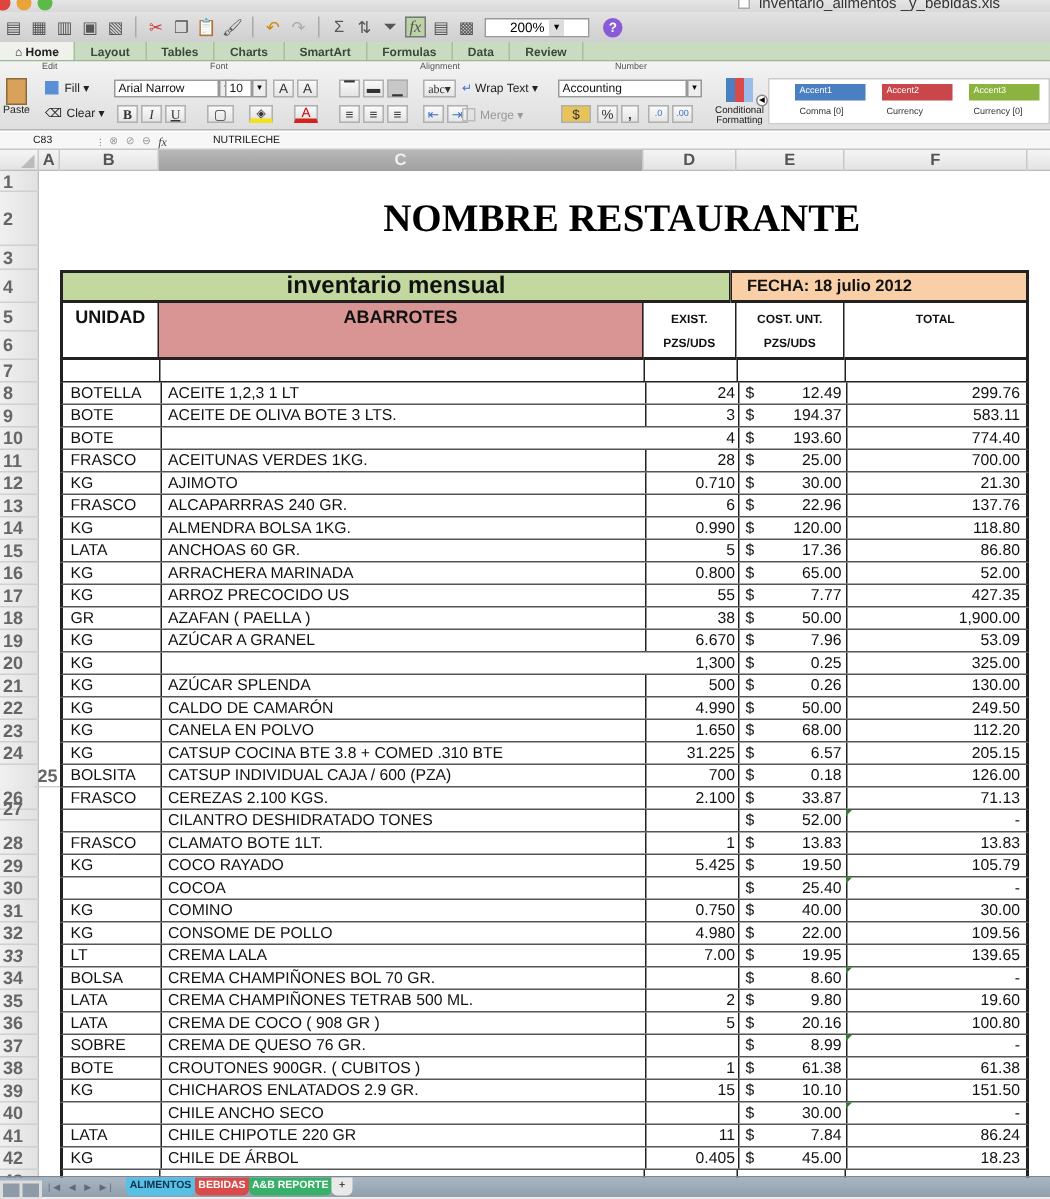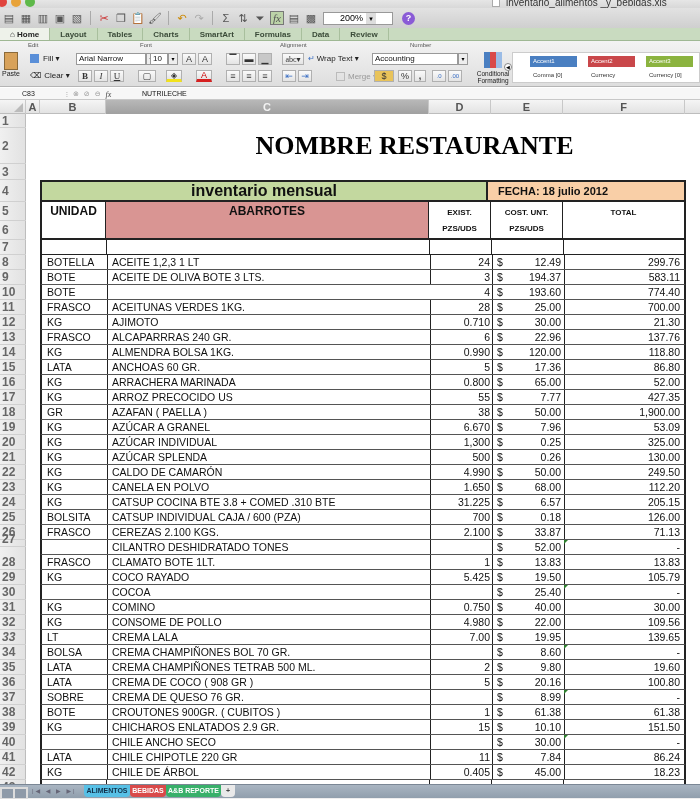--- a/index.html
+++ b/index.html
@@ -173,21 +173,21 @@
     <div class="rbtn" style="left:226px;top:12px;width:14px;">▔</div>
     <div class="rbtn" style="left:242px;top:12px;width:14px;">▬</div>
     <div class="rbtn" style="left:258px;top:12px;width:14px;background:#c8c8c8;">▁</div>
     <div class="rbtn" style="left:282px;top:12px;width:22px;font-family:'Liberation Serif',serif;font-size:8px;"><span>abc</span>▾</div>
     <div class="rb" style="left:308px;top:13px;"><span style="color:#3b6fc4;margin-right:2px;">↵</span><span>Wrap Text</span>&nbsp;▾</div>
     <div class="rbtn" style="left:226px;top:29px;width:14px;">≡</div>
     <div class="rbtn" style="left:242px;top:29px;width:14px;">≡</div>
     <div class="rbtn" style="left:258px;top:29px;width:14px;">≡</div>
     <div class="rbtn" style="left:282px;top:29px;width:14px;color:#3b6fc4;">⇤</div>
     <div class="rbtn" style="left:298px;top:29px;width:14px;color:#3b6fc4;">⇥</div>
-    <div class="rb" style="left:336px;top:31px;color:#999;"><span style="display:inline-block;width:9px;height:9px;border:1px solid #bbb;margin-right:3px;"></span><span>Merge</span>&nbsp;▾</div>
+    <div class="rb" style="left:308px;top:31px;color:#999;"><span style="display:inline-block;width:9px;height:9px;border:1px solid #bbb;margin-right:3px;"></span><span>Merge</span>&nbsp;▾</div>
 
     <div class="field" style="left:372px;top:12px;width:86px;">Accounting</div>
     <div class="ddarrow" style="left:458px;top:12px;">▾</div>
     <div class="rbtn" style="left:374px;top:29px;width:20px;background:#e8c35a;">
         <span>$</span>
       </div>
     <div class="rbtn" style="left:398px;top:29px;width:14px;">%</div>
     <div class="rbtn" style="left:414px;top:29px;width:12px;font-weight:bold;">,</div>
     <div class="rbtn" style="left:432px;top:29px;width:14px;font-size:6px;color:#3b6fc4;">.0</div>
     <div class="rbtn" style="left:448px;top:29px;width:14px;font-size:6px;color:#3b6fc4;">.00</div>
@@ -249,21 +249,21 @@
       <div class="rowh" style="top: 246px; height: 15px;">15</div>
       <div class="rowh" style="top: 261px; height: 15px;">16</div>
       <div class="rowh" style="top: 276px; height: 15px;">17</div>
       <div class="rowh" style="top: 291px; height: 15px;">18</div>
       <div class="rowh" style="top: 306px; height: 15px;">19</div>
       <div class="rowh" style="top: 321px; height: 15px;">20</div>
       <div class="rowh" style="top: 336px; height: 15px;">21</div>
       <div class="rowh" style="top: 351px; height: 15px;">22</div>
       <div class="rowh" style="top: 366px; height: 15px;">23</div>
       <div class="rowh" style="top: 381px; height: 15px;">24</div>
-      <div class="rowh" style="top: 396px; height: 15px;">25</div>
+      <div class="rowh" style="top: 396px; height: 15px; margin-left: 23px;">25</div>
       <div class="rowh" style="top: 411px; height: 15px;">26</div>
       <div class="rowh" style="top: 418px; height: 15px;">27</div>
       <div class="rowh" style="top: 441px; height: 15px;">28</div>
       <div class="rowh" style="top: 456px; height: 15px;">29</div>
       <div class="rowh" style="top: 471px; height: 15px;">30</div>
       <div class="rowh" style="top: 486px; height: 15px;">31</div>
       <div class="rowh" style="top: 501px; height: 15px;">32</div>
       <div class="rowh" style="top: 516px; height: 15px; font-style: italic;">33</div>
       <div class="rowh" style="top: 531px; height: 15px;">34</div>
       <div class="rowh" style="top: 546px; height: 15px;">35</div>
@@ -419,21 +419,20 @@
           <div class="cell c-c">AZÚCAR A GRANEL</div>
           <div class="cell c-d">6.670</div>
           <div class="cell c-e">
             <span class="dollar">$</span>
             <span class="amt">7.96</span>
           </div>
           <div class="cell c-f">53.09</div>
         </div>
         <div class="data-row" style="top: 321px;">
           <div class="cell c-b">KG</div>
-          <div class="cell c-c">AZÚCAR INDIVIDUAL</div>
           <div class="cell c-d">1,300</div>
           <div class="cell c-e">
             <span class="dollar">$</span>
             <span class="amt">0.25</span>
           </div>
           <div class="cell c-f">325.00</div>
         </div>
         <div class="data-row" style="top: 336px;">
           <div class="cell c-b">KG</div>
           <div class="cell c-c">AZÚCAR SPLENDA</div>

